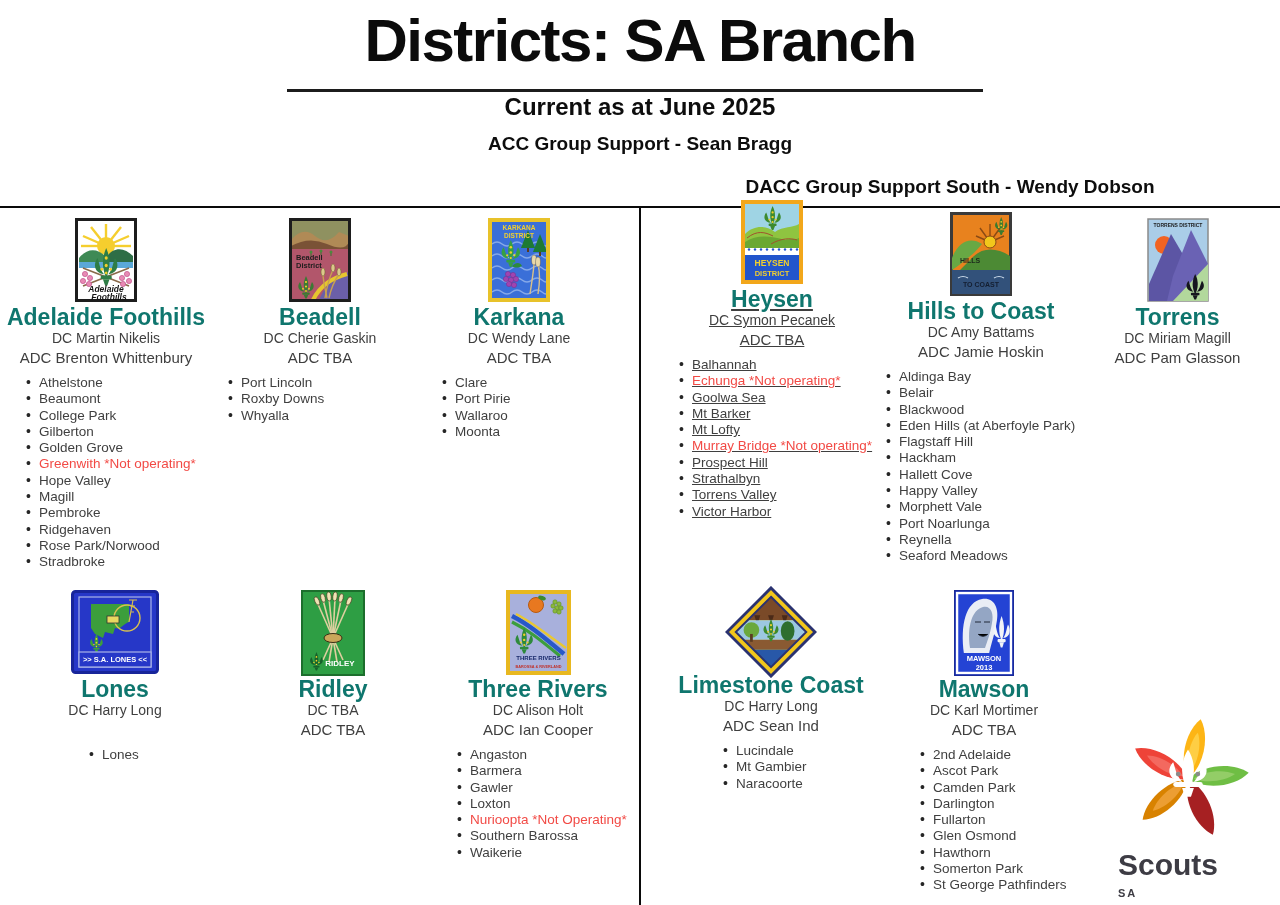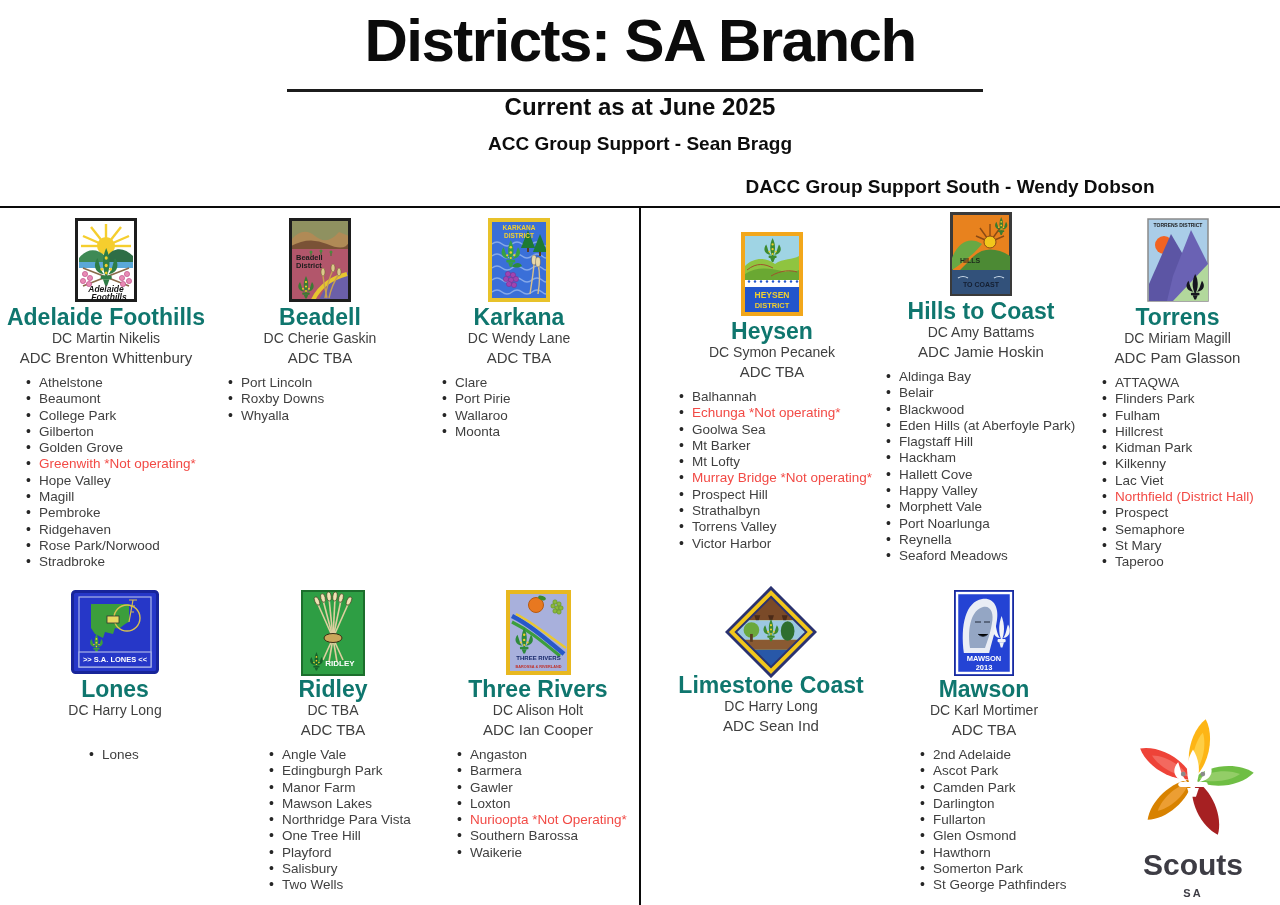--- a/index.html
+++ b/index.html
@@ -20,21 +20,21 @@
   .badge svg{display:block;}
   .dname{margin:0;font-size:23px;line-height:20px;font-weight:800;color:#0f766e;}
   .dc{font-size:14px;line-height:22px;color:#3f3f3f;}
   .adc{font-size:15px;line-height:18px;color:#3f3f3f;min-height:18px;}
   .groups{list-style:none;margin:8px 0 0;padding:0;text-align:left;
           font-size:13.5px;line-height:16.3px;color:#3f3f3f;}
   .groups li{position:relative;padding-left:13px;}
   .groups li::before{content:"\2022";position:absolute;left:0;top:-1px;color:#262626;font-size:14px;}
   .groups li.alert{color:#f24a45;}
 
-  .logo-block{left:1118px;top:716px;width:150px;text-align:center;}
+  .logo-block{left:1118px;top:716px;width:150px;text-align:left;}
   .logo-word{font-size:30px;font-weight:800;color:#3d3c44;line-height:30px;margin-top:2px;}
   .logo-sub{font-size:11px;font-weight:700;color:#3d3c44;letter-spacing:2px;margin-top:7px;}
   svg text{font-family:"Liberation Sans","DejaVu Sans",sans-serif;}
 </style>
 </head>
 <body>
 
 <svg width="0" height="0" style="position:absolute" aria-hidden="true">
   <defs>
     <g id="fleur">
@@ -206,21 +206,21 @@
   <div class="adc">ADC TBA</div>
   <ul class="groups" style="padding-left:18px;">
 
   <li>Clare</li>
       <li>Port Pirie</li>
       <li>Wallaroo</li>
       <li>Moonta</li>
     </ul>
 </div>
 
-<div class="card" style="left:667px;top:232px;width:210px;">
+<div class="card" style="left:667px;top:200px;width:210px;text-decoration:underline;">
   <div class="badge">
     <svg viewBox="0 0 62 84" width="62" height="84">
       <rect x="0" y="0" width="62" height="84" fill="#f2a71b"></rect>
       <rect x="4" y="4" width="54" height="76" fill="#9fd4e4"></rect>
       <use href="#fleur-dotted" fill="#3c8a2e" transform="translate(22,6) scale(0.8)"></use>
       <path d="M4,34 C14,24 26,26 34,32 C42,26 52,28 58,24 L58,48 L4,48 Z" fill="#8fc440"></path>
       <path d="M4,42 C16,34 30,36 44,40 C50,38 56,40 58,38 L58,48 L4,48 Z" fill="#6aa832"></path>
       <path d="M6,38 C16,30 24,32 32,36" stroke="#a0522d" stroke-width="1" fill="none"></path>
       <path d="M30,44 C40,38 50,38 56,40" stroke="#a0522d" stroke-width="1" fill="none"></path>
       <rect x="4" y="48" width="54" height="7" fill="#ffffff"></rect>
@@ -308,35 +308,20 @@
       <polygon points="2,66 24,16 38,40 30,83 2,83" fill="#5c55a4"></polygon>
       <polygon points="26,58 44,12 61,46 61,83 20,83" fill="#6a62b4"></polygon>
       <path d="M26,83 L61,46 L61,83 Z" fill="#b2d89c"></path>
       <use href="#fleur" fill="#16161e" transform="translate(38,56) scale(0.85)"></use>
       <text x="31" y="9" text-anchor="middle" font-size="5" font-weight="bold" fill="#1d1d1d">TORRENS DISTRICT</text>
     </svg>
   </div>
   <h3 class="dname">Torrens</h3>
   <div class="dc">DC Miriam Magill</div>
   <div class="adc">ADC Pam Glasson</div>
-  <ul class="groups" style="padding-left:27px;">
-
-  <li>ATTAQWA</li>
-      <li>Flinders Park</li>
-      <li>Fulham</li>
-      <li>Hillcrest</li>
-      <li>Kidman Park</li>
-      <li>Kilkenny</li>
-      <li>Lac Viet</li>
-      <li class="alert">Northfield (District Hall)</li>
-      <li>Prospect</li>
-      <li>Semaphore</li>
-      <li>St Mary</li>
-      <li>Taperoo</li>
-    </ul>
 </div>
 
 <div class="card" style="left:15px;top:590px;width:200px;">
   <div class="badge">
     <svg viewBox="0 0 88 84" width="88" height="84">
       <rect x="1.5" y="1.5" width="85" height="81" rx="3" fill="#2637c8" stroke="#18259a" stroke-width="3"></rect>
       <rect x="8" y="7" width="72" height="70" fill="none" stroke="#aab4e8" stroke-width="1.2"></rect>
       <path d="M20,14 L58,14 L58,32 C52,34 50,40 44,38 L42,44 L34,42 L32,48 L24,44 L20,38 Z" fill="#3c9e3c"></path>
       <circle cx="56" cy="28" r="13" fill="none" stroke="#d8c050" stroke-width="1.4"></circle>
       <path d="M62,10 L58,32 M58,10 L66,10 M59.5,16 L64,16 M60.5,22 L63,22" stroke="#d8c050" stroke-width="1.2" fill="none"></path>
@@ -380,32 +365,20 @@
         <ellipse cx="48" cy="11" rx="2.2" ry="4.5" transform="rotate(24 48 11)"></ellipse>
       </g>
       <ellipse cx="32" cy="48" rx="9" ry="4.5" fill="#caa75a" stroke="#3a2e14" stroke-width="1"></ellipse>
       <use href="#fleur-dotted" fill="#17612a" transform="translate(8,62) scale(0.62)"></use>
       <text x="39" y="76" text-anchor="middle" font-size="8" font-weight="bold" fill="#ffffff">RIDLEY</text>
     </svg>
   </div>
   <h3 class="dname">Ridley</h3>
   <div class="dc">DC TBA</div>
   <div class="adc">ADC TBA</div>
-  <ul class="groups" style="padding-left:36px;">
-
-  <li>Angle Vale</li>
-      <li>Edingburgh Park</li>
-      <li>Manor Farm</li>
-      <li>Mawson Lakes</li>
-      <li>Northridge Para Vista</li>
-      <li>One Tree Hill</li>
-      <li>Playford</li>
-      <li>Salisbury</li>
-      <li>Two Wells</li>
-    </ul>
 </div>
 
 <div class="card" style="left:438px;top:590px;width:200px;">
   <div class="badge">
     <svg viewBox="0 0 65 85" width="65" height="85">
       <rect x="0" y="0" width="65" height="85" fill="#e8b820"></rect>
       <rect x="4" y="4" width="57" height="77" fill="#a8b0dc"></rect>
       <circle cx="30" cy="15" r="7.5" fill="#e87820" stroke="#b85a10" stroke-width="1"></circle>
       <ellipse cx="36" cy="8" rx="4" ry="2" fill="#3c8a2e" transform="rotate(20 36 8)"></ellipse>
       <g fill="#8ab83c" stroke="#5a8a1c" stroke-width="0.5">
@@ -461,20 +434,26 @@
         <rect x="25.6" y="49" width="2.8" height="8" fill="#5a3a20"></rect>
         <ellipse cx="64" cy="46" rx="7" ry="10" fill="#2e6e2e"></ellipse>
         <use href="#fleur-dotted" fill="#3c8a2e" transform="translate(38,34) scale(0.75)"></use>
       </g>
       <polygon points="47,11 83,47 47,83 11,47" fill="none" stroke="#2a3270" stroke-width="2"></polygon>
     </svg>
   </div>
   <h3 class="dname">Limestone Coast</h3>
   <div class="dc">DC Harry Long</div>
   <div class="adc">ADC Sean Ind</div>
+  <ul class="groups" style="padding-left:52px;">
+
+  <li>Lucindale</li>
+      <li>Mt Gambier</li>
+      <li>Naracoorte</li>
+    </ul>
 </div>
 
 <div class="card" style="left:884px;top:590px;width:200px;">
   <div class="badge">
     <svg viewBox="0 0 60 86" width="60" height="86">
       <rect x="0" y="0" width="60" height="86" fill="#2443d4"></rect>
       <rect x="3" y="3" width="54" height="80" fill="none" stroke="#ffffff" stroke-width="2.5"></rect>
       <path d="M10,64 C6,34 12,12 28,9 C40,7 45,18 43,30 C41,44 37,54 35,64 Z" fill="#e9edf5"></path>
       <path d="M16,58 C13,36 18,20 29,17 C37,15 40,24 38,33 C36,45 33,52 31,58 Z" fill="#94a6c4"></path>
       <path d="M21,32 L27,32 M30,32 L36,32" stroke="#202838" stroke-width="1.2"></path>

